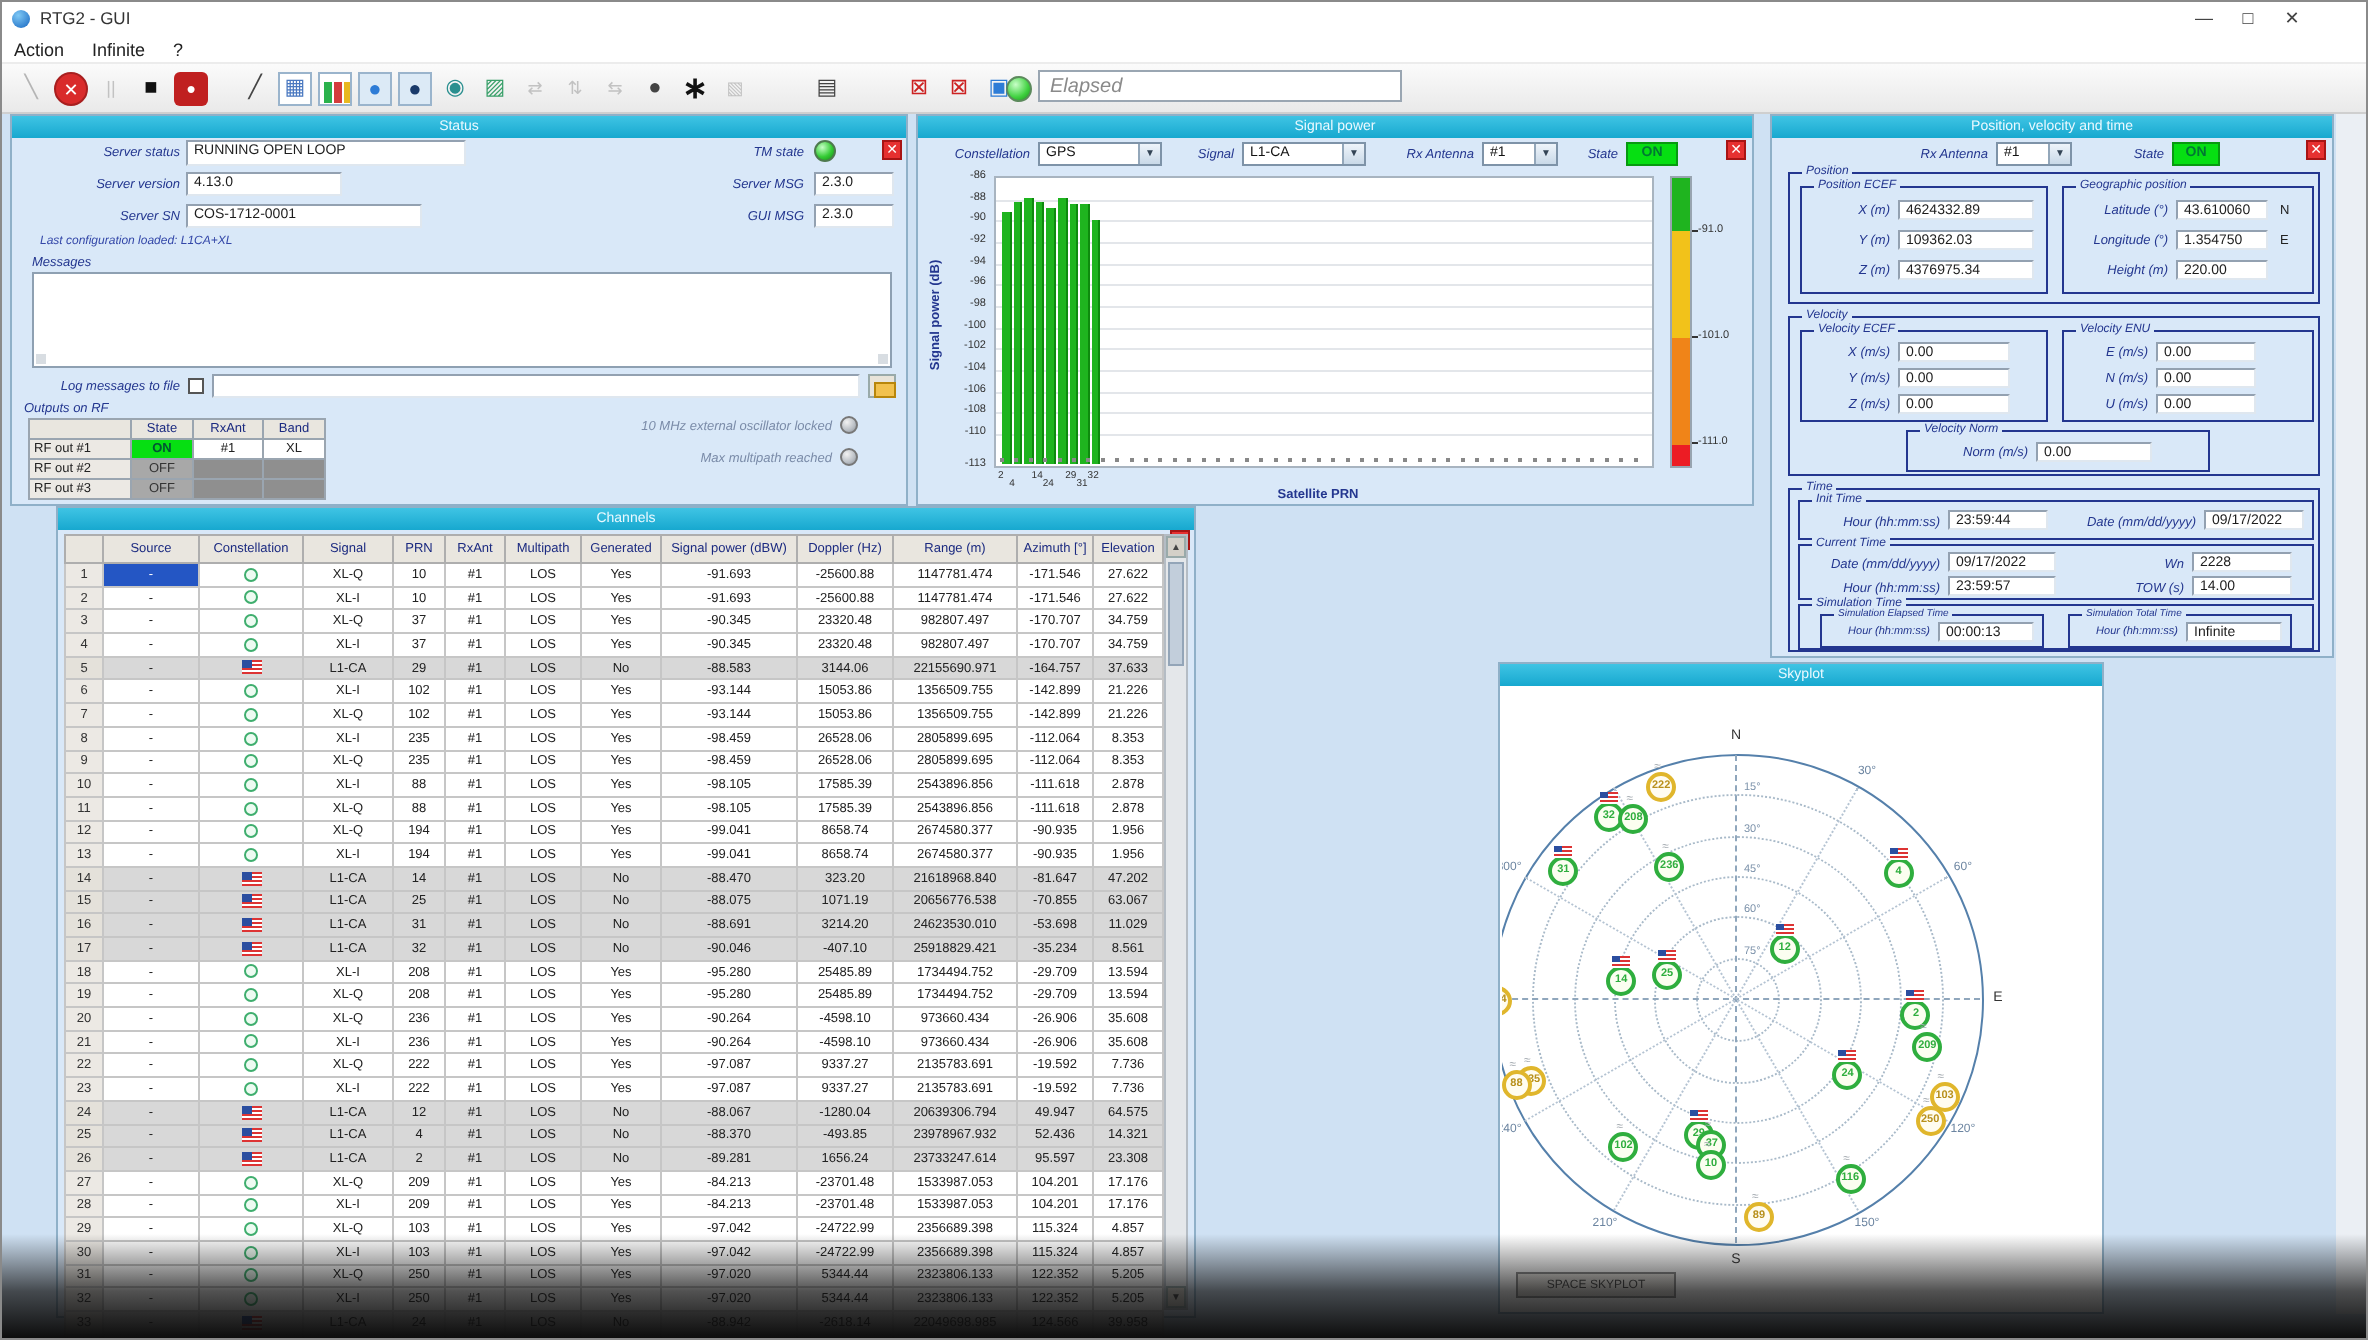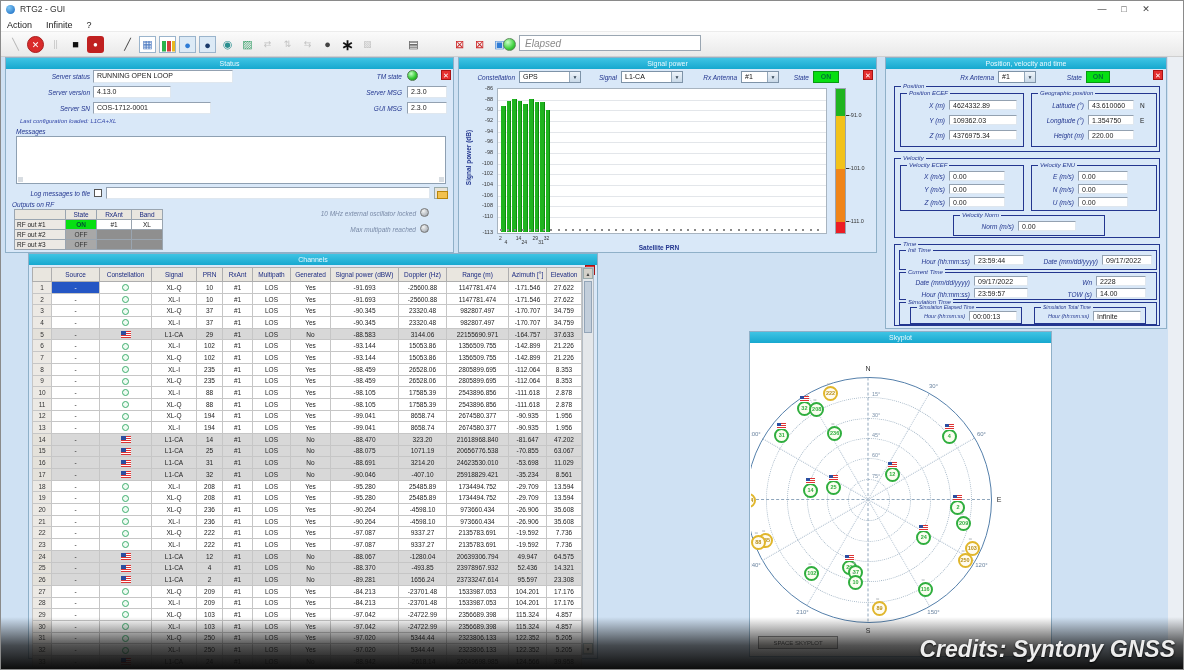--- a/index.html
+++ b/index.html
@@ -1008,14 +1008,13 @@
         <div class="sat green" style="left: 166.565px; top: 239.118px;">116<span class="sxl">≈</span></div>
         <div class="sat yellow" style="left: 213.793px; top: 197.799px;">103<span class="sxl">≈</span></div>
         <div class="sat yellow" style="left: 206.556px; top: 210.094px;">250<span class="sxl">≈</span></div>
         <div class="sat green" style="left: 205.169px; top: 172.708px;">209<span class="sxl">≈</span></div>
         <div class="sat yellow" style="left: 120.977px; top: 257.699px;">89<span class="sxl">≈</span></div>
       </div>
     <div class="skybtn">SPACE SKYPLOT</div>
   </div>
 
   <div class="credits-band"></div>
-  <div class="credits-text">Credits: Syntony GNSS</div>
 </div>
 
 </body></html>

